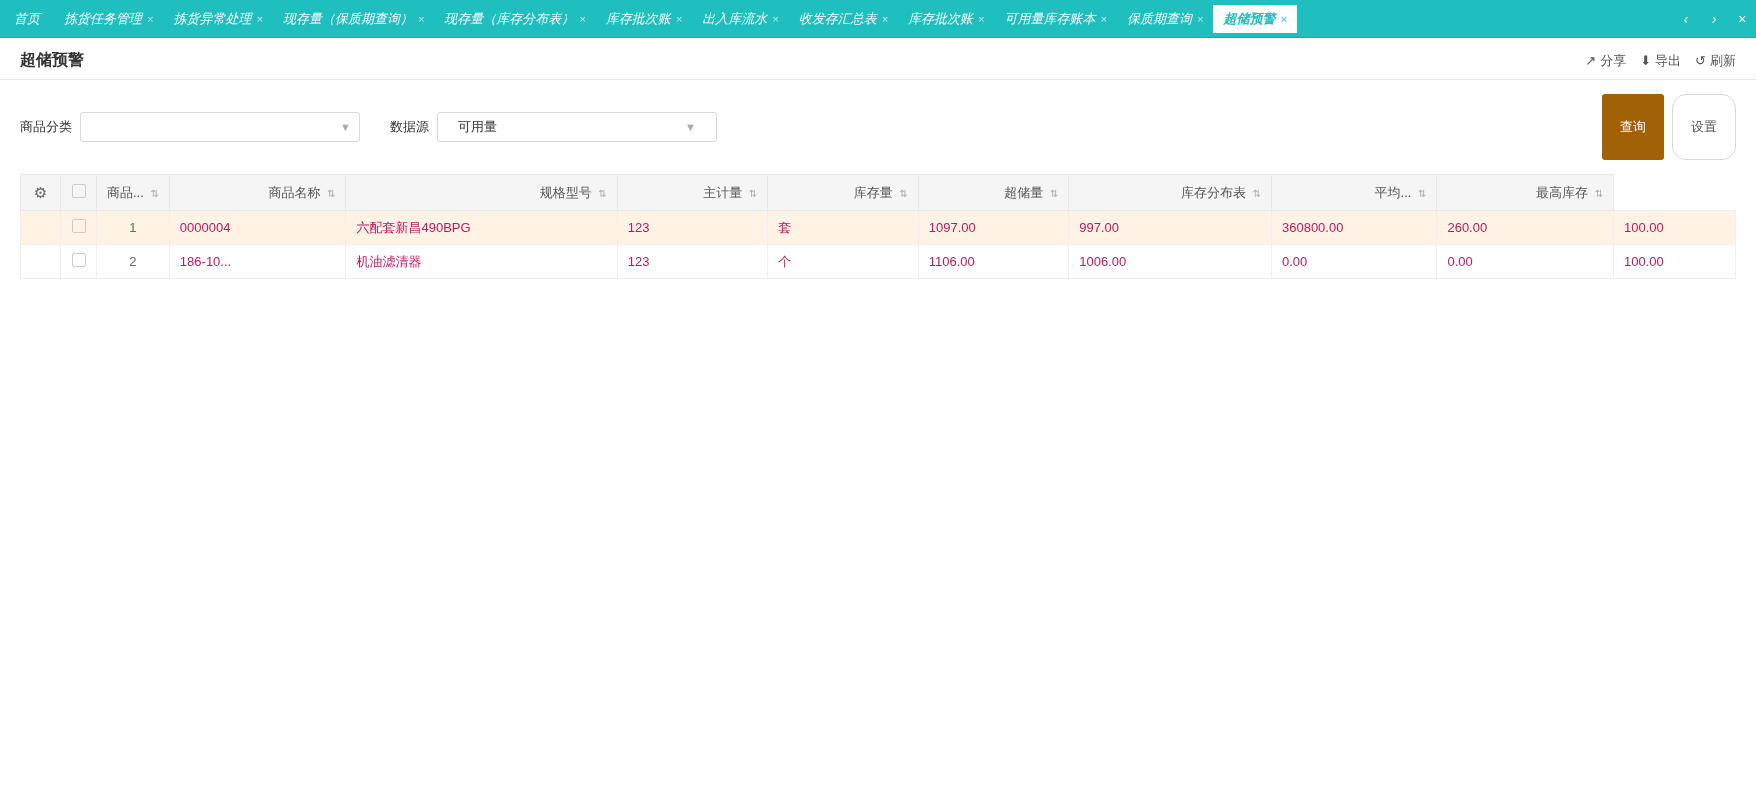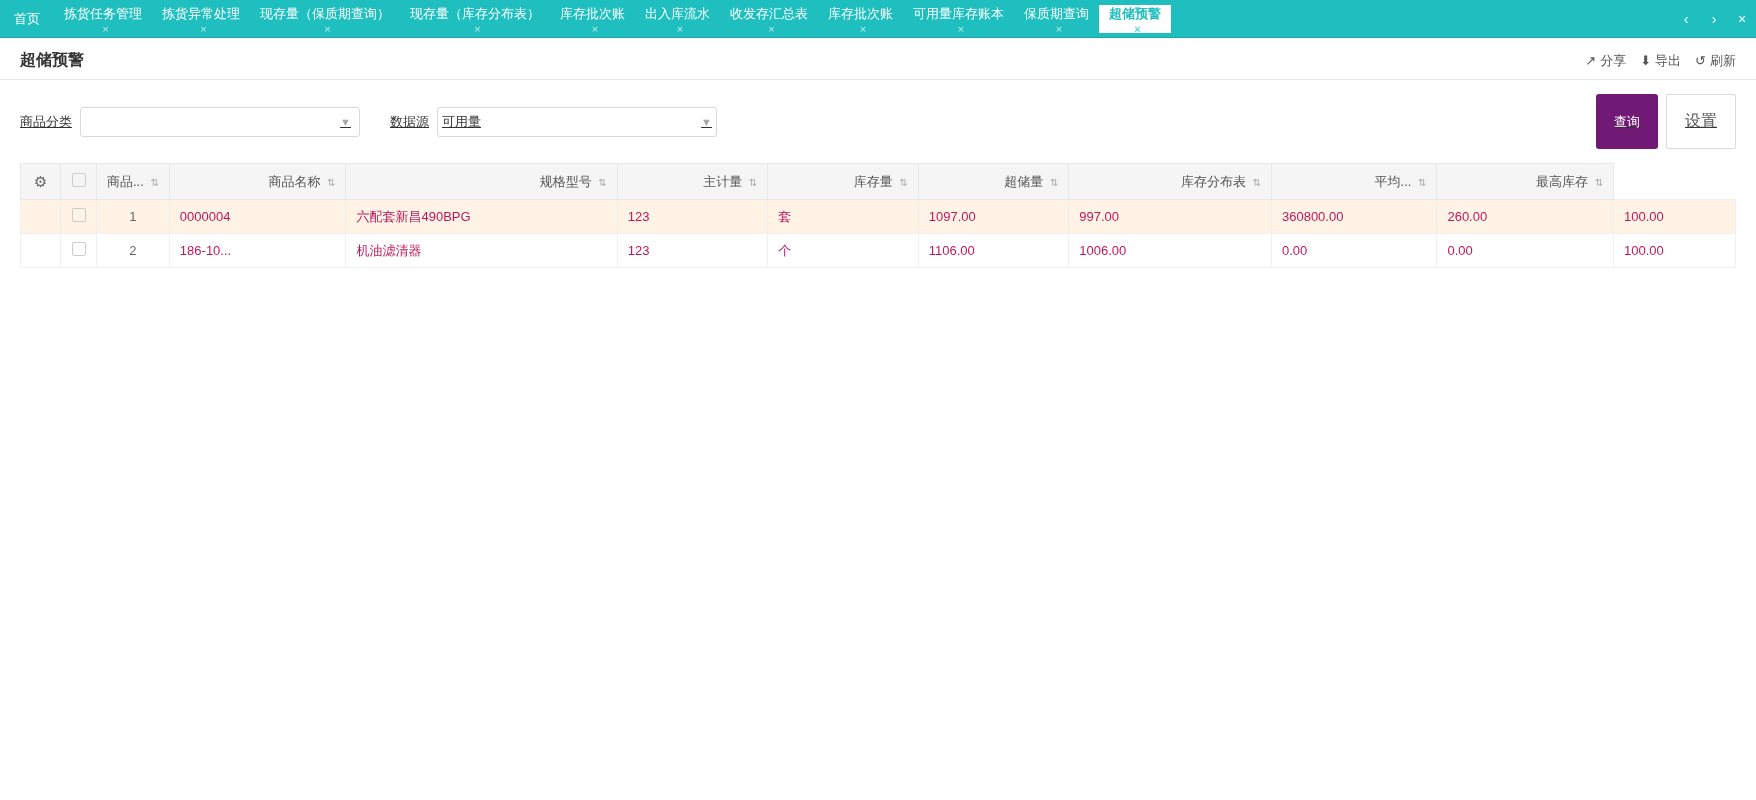--- a/index.html
+++ b/index.html
@@ -6,32 +6,32 @@
     body { font-family: "Microsoft YaHei", "PingFang SC", sans-serif; font-size: 13px; background: #fff; color: #333; }
 
     
     .top-nav {
       display: flex;
       align-items: center;
       background: #1fbfbf;
       height: 38px;
       overflow: hidden;
       border-bottom: 1px solid #18a8a8;
+      font-style: italic;
     }
     .top-nav-item {
       display: flex;
       align-items: center;
       height: 28px;
       padding: 0 10px;
       color: #fff;
       font-size: 13px;
       cursor: pointer;
       white-space: nowrap;
       position: relative;
-      flex-direction: column;
     }
     .top-nav-item.active {
       background: #fff;
       color: #1fbfbf;
       font-weight: bold;
     }
     .top-nav-item .close-x {
       margin-left: 5px;
       font-size: 11px;
       opacity: 0.7;
@@ -83,21 +83,20 @@
       cursor: pointer;
       font-size: 13px;
     }
 
     
     .filter-area {
       display: flex;
       align-items: center;
       padding: 14px 20px;
       gap: 30px;
-      text-decoration: underline;
     }
     .filter-item {
       display: flex;
       align-items: center;
       gap: 8px;
     }
     .filter-label {
       font-size: 13px;
       color: #333;
       white-space: nowrap;
@@ -114,50 +113,50 @@
       cursor: pointer;
       background: #fff;
       font-size: 13px;
       color: #999;
     }
     .filter-select-right {
       width: 280px;
       height: 30px;
       border: 1px solid #d9d9d9;
       border-radius: 3px;
-      padding: 0 4px;
+      padding: 0 20px;
       display: flex;
       align-items: center;
       justify-content: space-between;
       cursor: pointer;
       background: #fff;
       font-size: 13px;
       color: #333;
     }
     .filter-actions {
       margin-left: auto;
       display: flex;
       gap: 8px;
     }
     .btn-query {
-      background: #701a75;
+      background: #a16207;
       color: #fff;
       border: none;
       border-radius: 3px;
       padding: 6px 18px;
       font-size: 13px;
       cursor: pointer;
     }
     .btn-setting {
       background: #fff;
       color: #555;
       border: 1px solid #d9d9d9;
-      border-radius: 2px;
-      padding: 16px 18px;
-      font-size: 16px;
+      border-radius: 14px;
+      padding: 23px 18px;
+      font-size: 13px;
       cursor: pointer;
     }
 
     
     .table-container {
       padding: 0 20px;
     }
     table {
       width: 100%;
       border-collapse: collapse;

